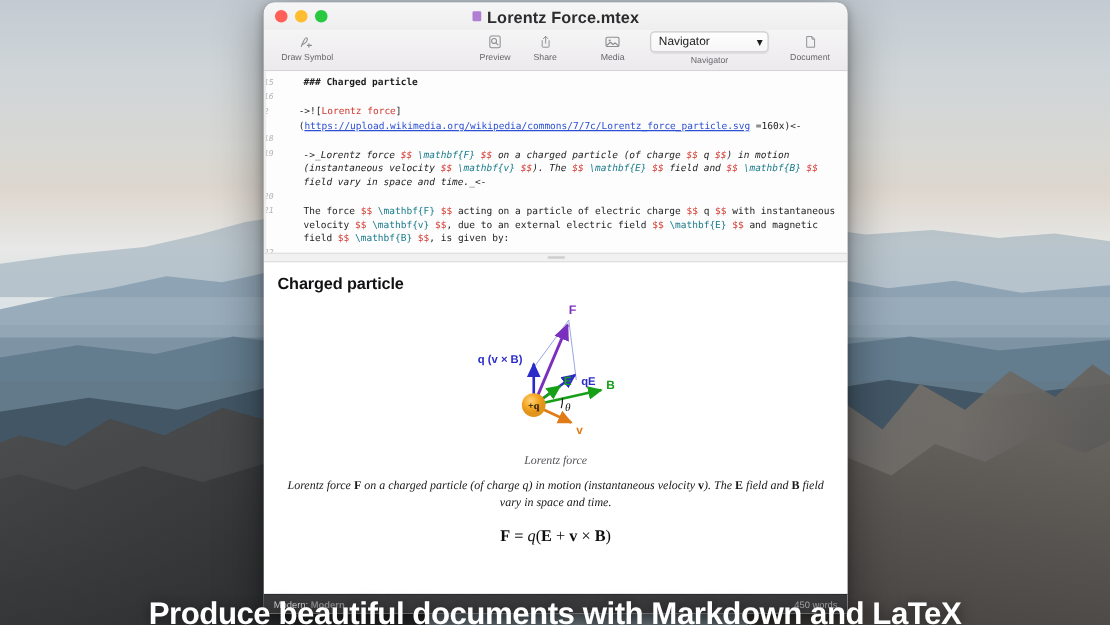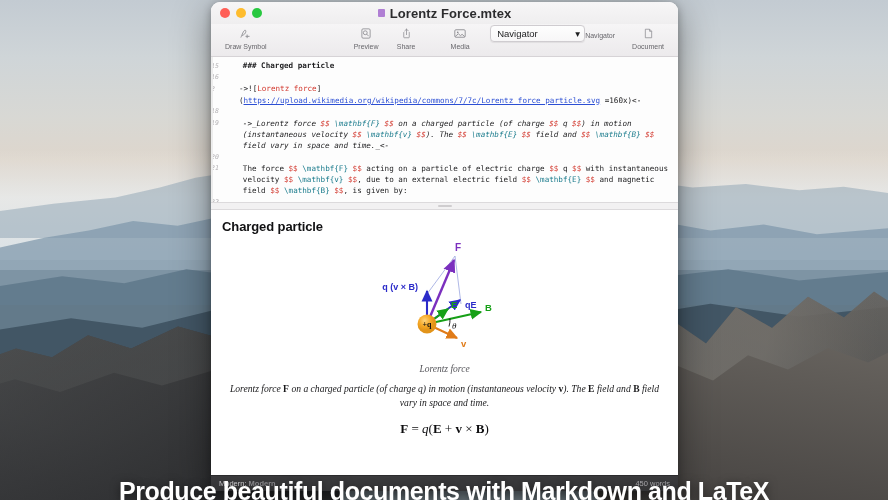--- a/index.html
+++ b/index.html
@@ -125,21 +125,21 @@
   .nav-select {
     width:95px; height:17px; margin-top:-1px;
     background:linear-gradient(#fefefe,#f7f6f7);
     border:1px solid #cfccd0; border-radius:4px;
     display:flex; align-items:center; justify-content:space-between;
     padding:0 4px 0 6px;
     box-shadow:0 .5px 1px rgba(0,0,0,.07);
   }
   .nav-select span { font-size:9.5px; color:#1d1d1f; }
   .chev { color:#8b8b90; font-size:8px; }
-  .nav-col { display:flex; align-items:center; }
+  .nav-col { display:flex; flex-direction:column; align-items:center; }
 
   
   .editor {
     flex:0 0 145px;
     background:#fdfdfd;
     overflow:hidden;
     position:relative;
     padding:3px 0 0 0;
     font-family:"DejaVu Sans Mono","Liberation Mono",monospace;
   }

